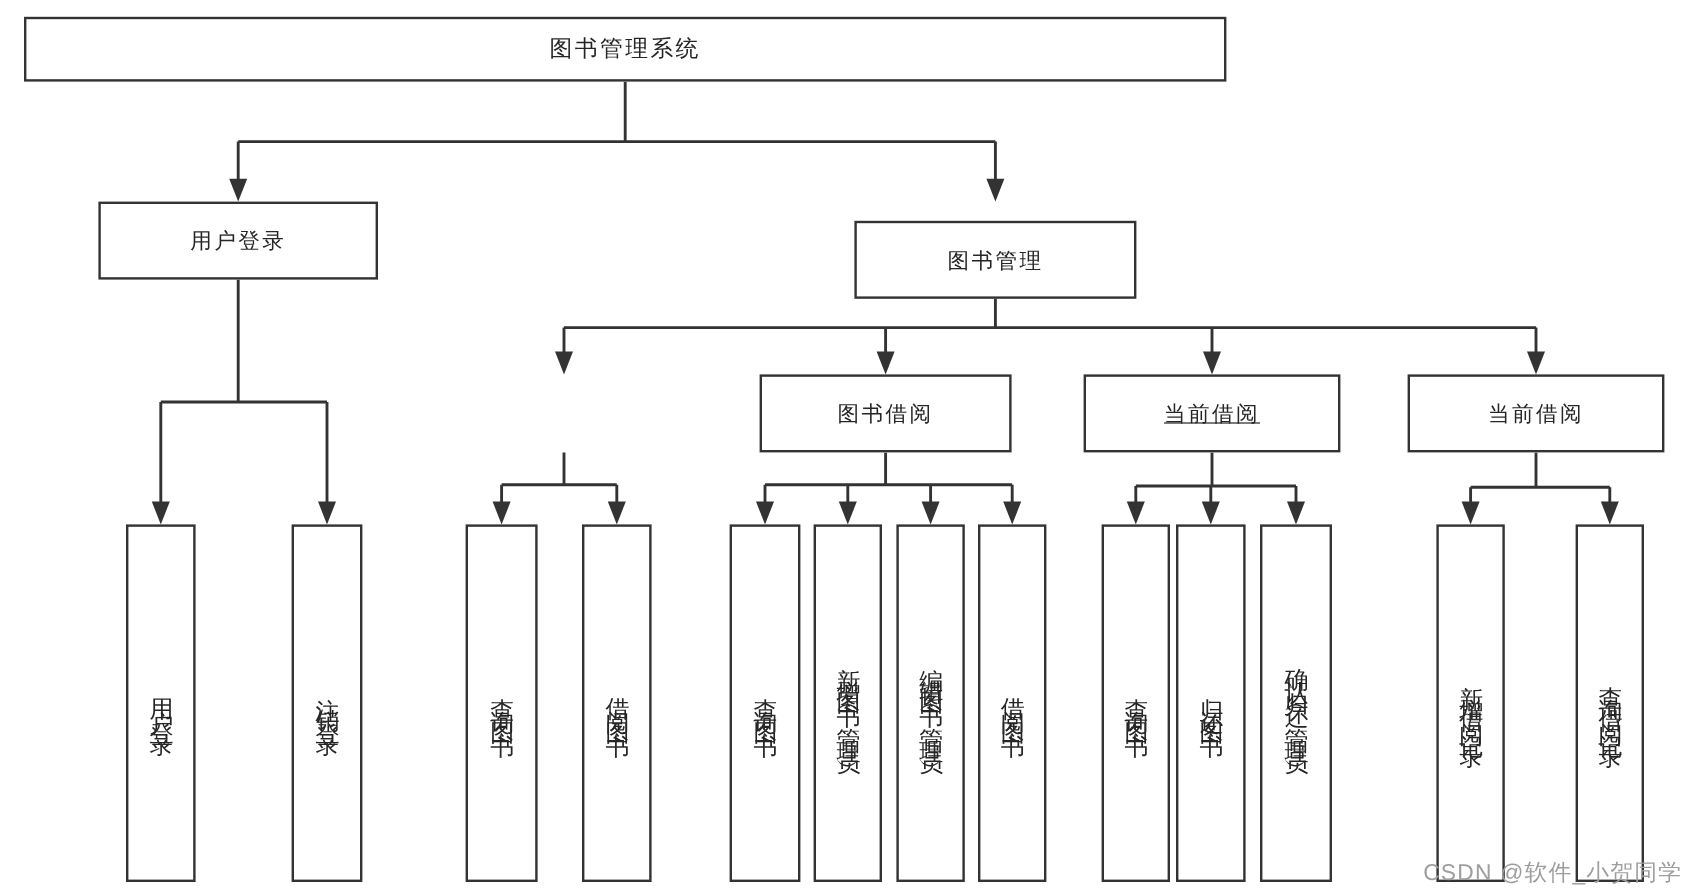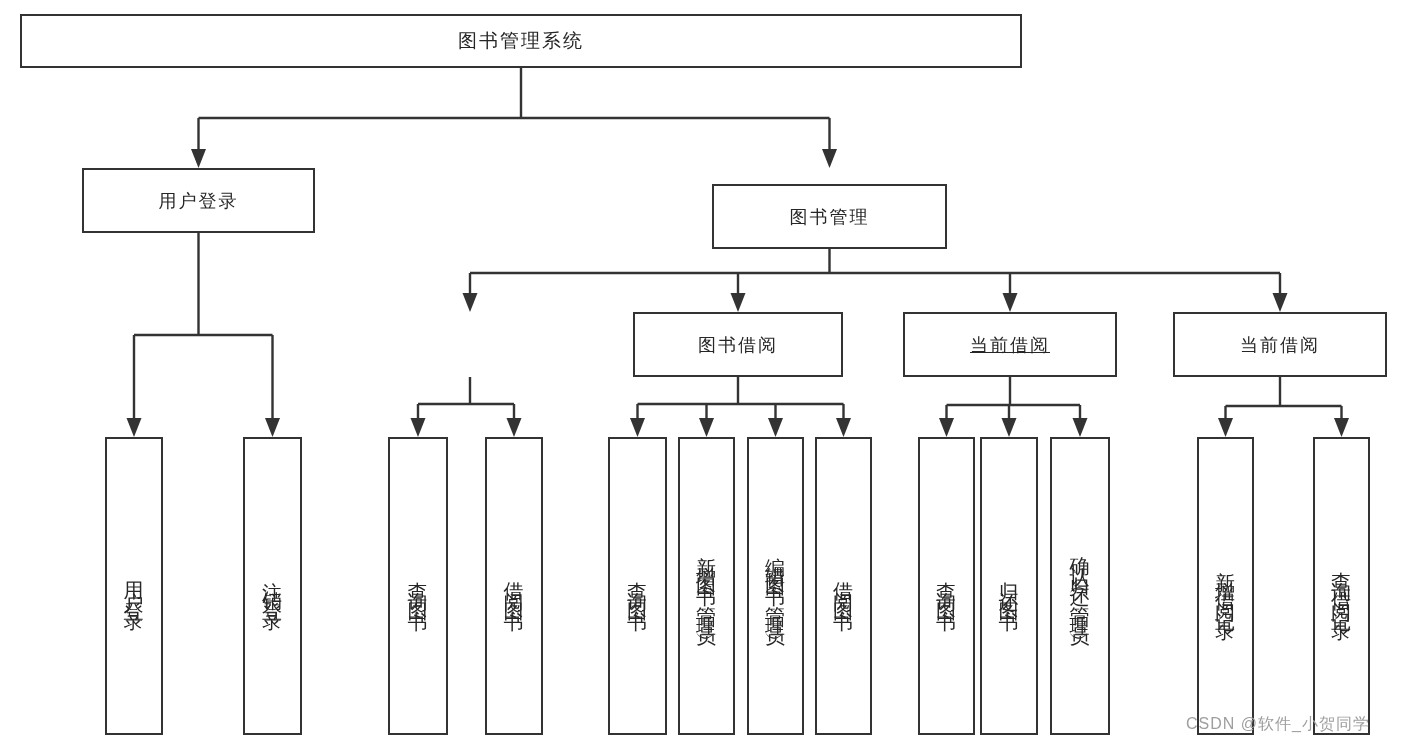--- a/index.html
+++ b/index.html
@@ -79,21 +79,21 @@
   .leaf-8  { left: 815px;  width: 57px; }
   .leaf-9  { left: 918px;  width: 57px; }
   .leaf-10 { left: 980px;  width: 58px; }
   .leaf-11 { left: 1050px; width: 60px; }
   .leaf-12 { left: 1197px; width: 57px; }
   .leaf-13 { left: 1313px; width: 57px; }
   .watermark {
     position: absolute;
     left: 1186px;
     top: 714px;
-    font-size: 16px;
+    font-size: 19px;
     letter-spacing: 1px;
     color: var(--watermark);
     white-space: nowrap;
   }
 </style>
 </head>
 <body>
 
 <div class="canvas">
 

